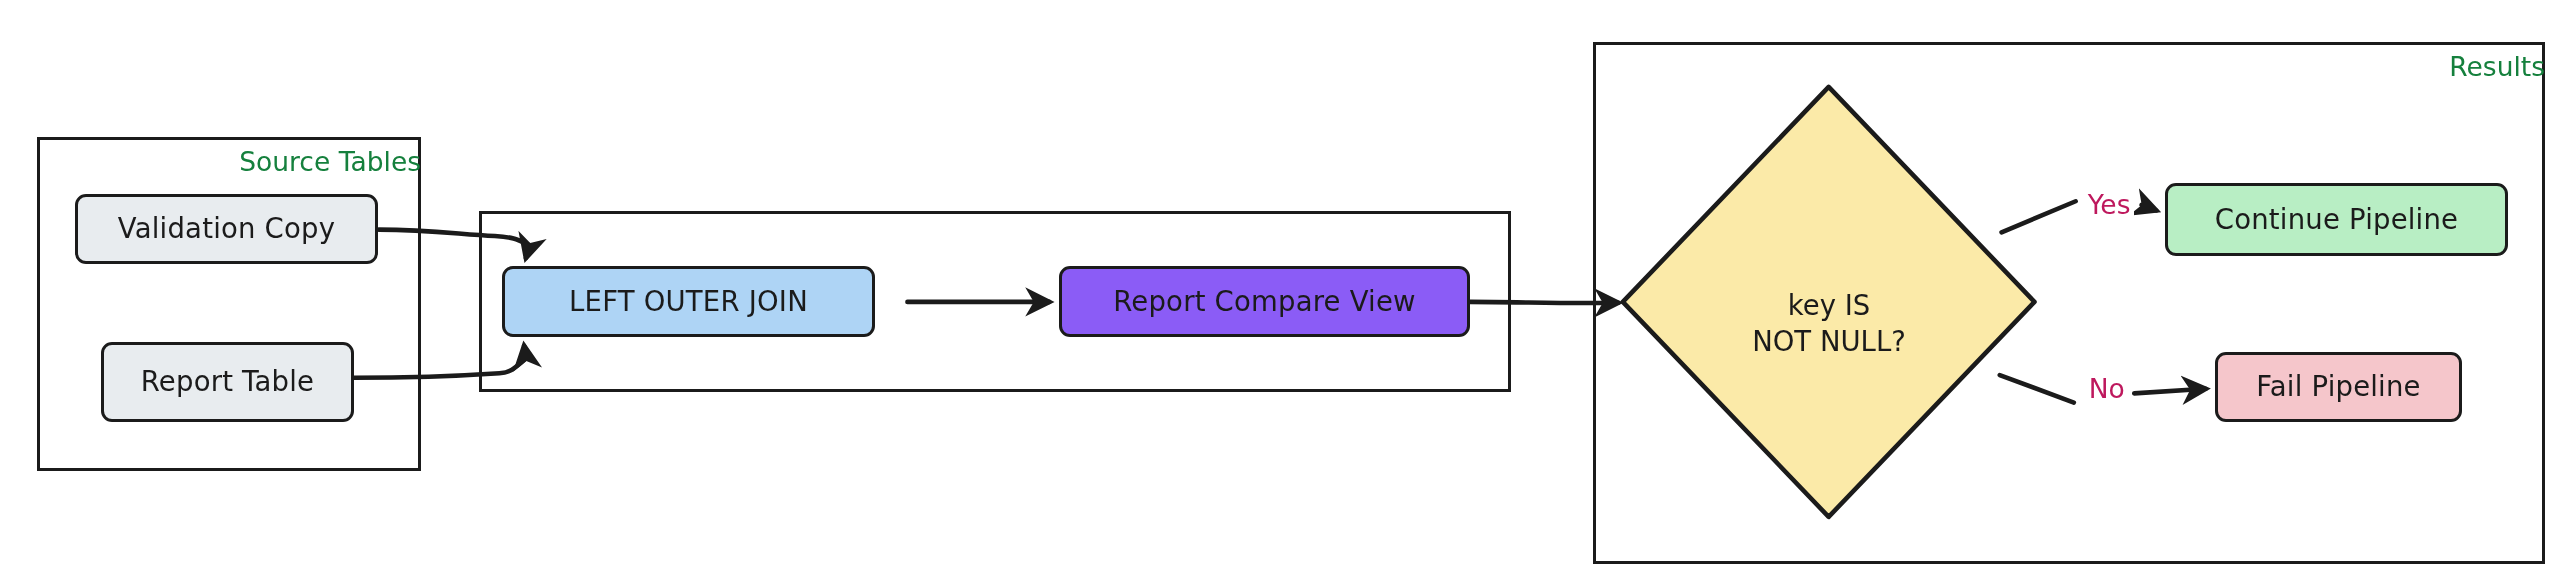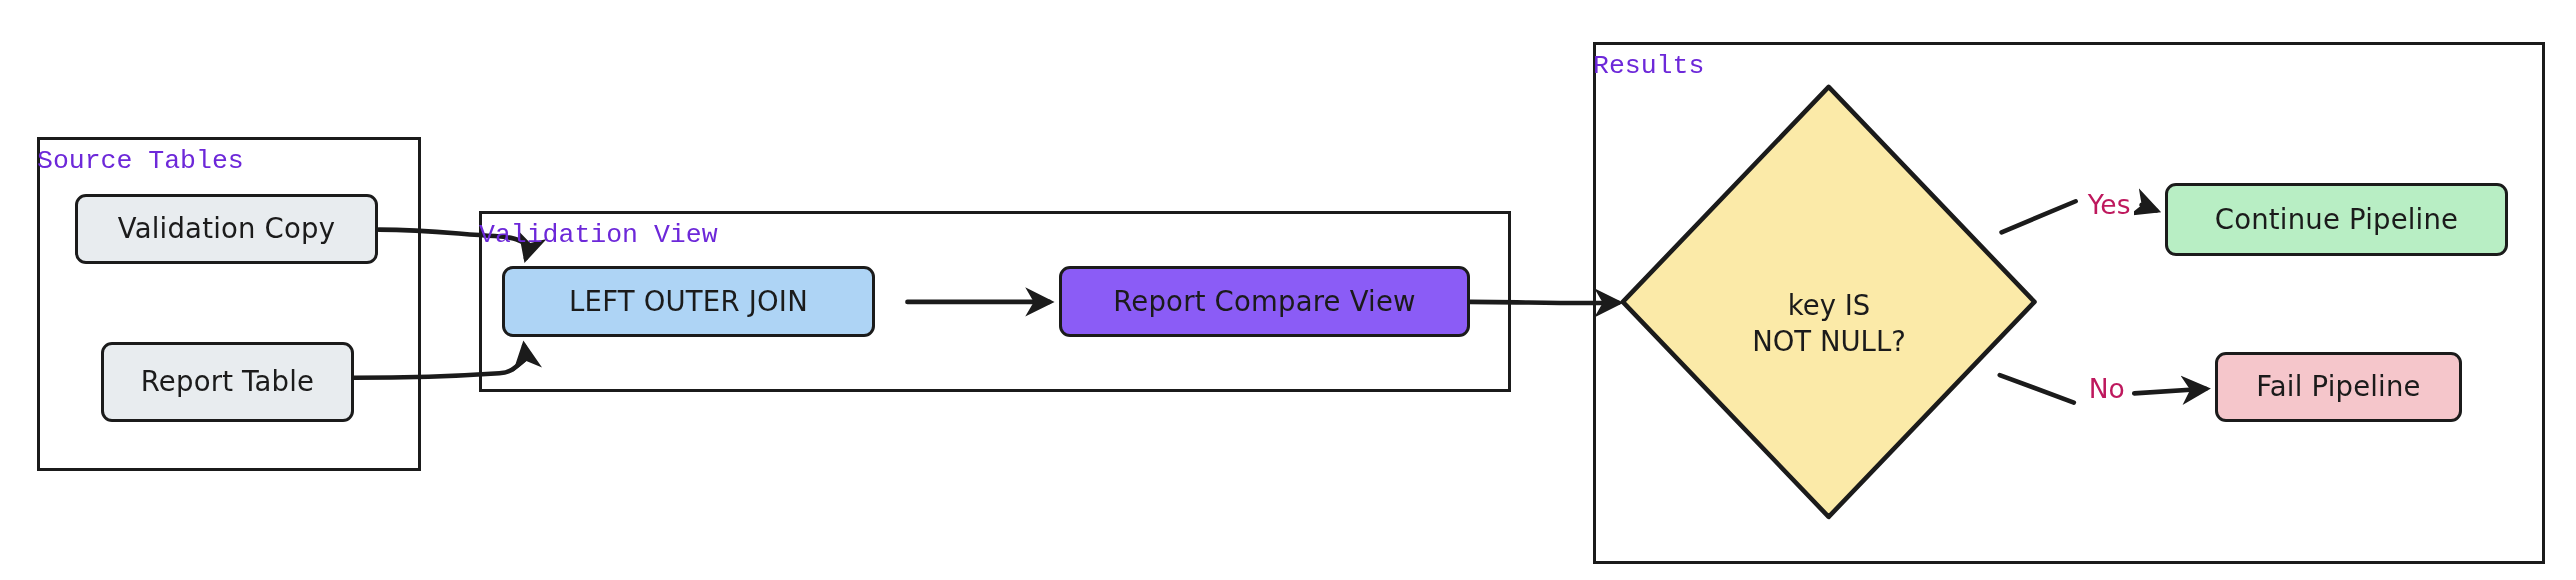--- a/index.html
+++ b/index.html
@@ -41,25 +41,24 @@
   }
   .group-box {
     position: absolute;
     box-sizing: border-box;
     border: 3.7px solid #1b1b1b;
     background: transparent;
     z-index: 1;
   }
   .group-title {
     position: absolute;
-    color: #6d28d9;
+    color: #15803d;
     white-space: nowrap;
     z-index: 3;
-    text-align: left;
-    font-family: Liberation Mono, monospace;
+    text-align: right;
   }
   .edge-label {
     position: absolute;
     color: #be185d;
     white-space: nowrap;
     z-index: 5;
     background: #ffffff;
     padding: 0 3.7px;
   }
   
@@ -94,21 +93,20 @@
     <path d="M 2185 410 L 2266 440" fill="none" stroke="#1b1b1b" stroke-width="5" stroke-linecap="round"></path>
     <path d="M 2332 430 L 2410 425" fill="none" stroke="#1b1b1b" stroke-width="5" stroke-linecap="round" marker-end="url(#arrow)"></path>
 
     <polygon points="1998,95 2223,330 1998,565 1773,330" fill="#fbeaa8" stroke="#1b1b1b" stroke-width="5" stroke-linejoin="round"></polygon>
   </svg>
 
   <div class="group-box" style="left:37px; top:137px; width:384px; height:334px;"></div>
   <div class="group-title t-group" style="left:37px; top:146px; width:384px;">Source Tables</div>
 
   <div class="group-box" style="left:479px; top:211px; width:1032px; height:181px;"></div>
-  <div class="group-title t-group" style="left:479px; top:220px; width:1032px;">Validation View</div>
 
   <div class="group-box" style="left:1593px; top:42px; width:952px; height:522px;"></div>
   <div class="group-title t-group" style="left:1593px; top:51px; width:952px;">Results</div>
 
   <div class="node t-node" style="left:75px; top:194px; width:303px; height:70px; background:#e8ecef;">
     <span class="node-label">Validation Copy</span>
   </div>
 
   <div class="node t-node" style="left:101px; top:342px; width:253px; height:80px; background:#e8ecef;">
     <span class="node-label">Report Table</span>

